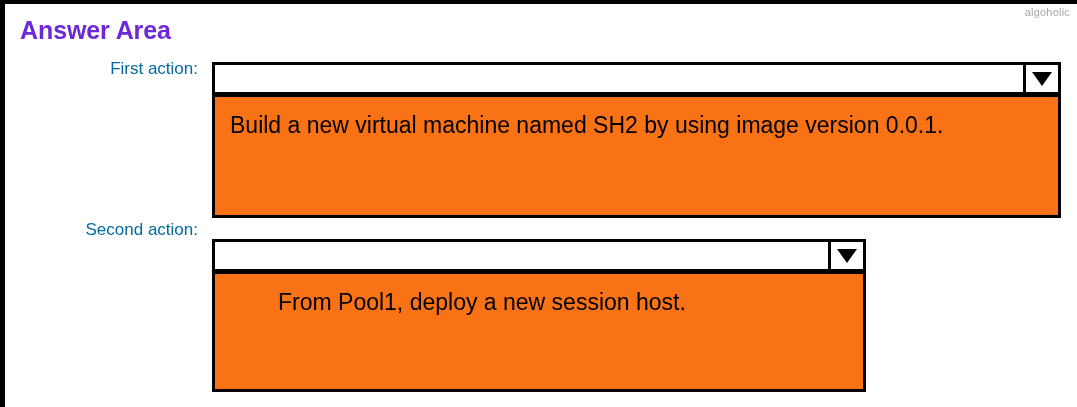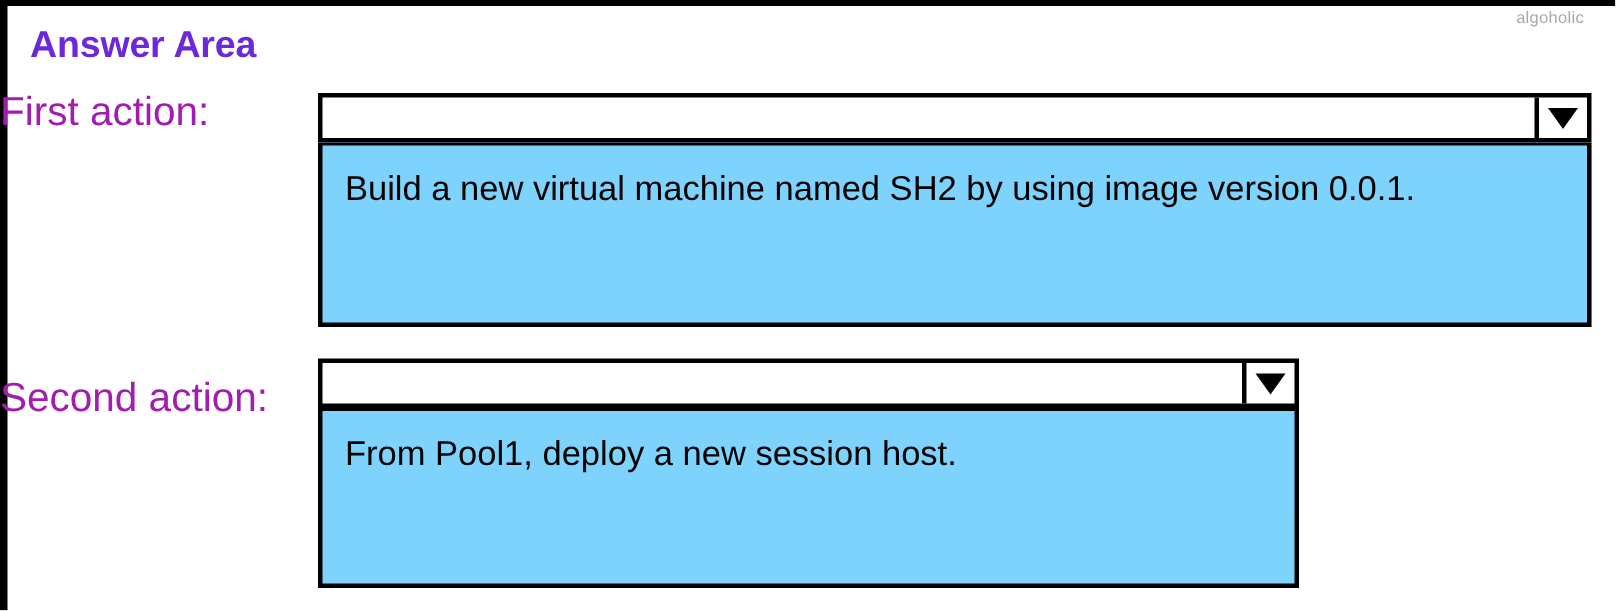--- a/index.html
+++ b/index.html
@@ -30,51 +30,51 @@
   #left-rule {
     position: absolute;
     left: 0;
     top: 0;
     width: 5px;
     height: 407px;
     background: #000000;
   }
   #watermark {
     position: absolute;
-    right: 21px;
+    right: 7px;
     top: 6px;
     font-size: 11px;
     color: #a8a8a8;
     letter-spacing: 0.2px;
     font-family: "Liberation Sans", sans-serif;
   }
   #answer-area-title {
     position: absolute;
     left: 20px;
     top: 16px;
     font-size: 25px;
     font-weight: bold;
     color: #6d28d9;
     letter-spacing: -0.1px;
   }
   .row-label {
     position: absolute;
-    font-size: 27px;
-    color: #a21caf;
-    text-align: left;
+    font-size: 17px;
+    color: #0369a1;
+    text-align: right;
     white-space: nowrap;
   }
   #label-first {
     left: 0px;
     top: 59px;
     width: 198px;
   }
   #label-second {
     left: 0px;
-    top: 250px;
+    top: 220px;
     width: 198px;
   }
   
   .combo {
     position: absolute;
     box-sizing: border-box;
     border: 3px solid #000000;
     background: #ffffff;
     display: flex;
     align-items: stretch;
@@ -103,34 +103,34 @@
     border-left: 10px solid transparent;
     border-right: 10px solid transparent;
     border-top: 14px solid #000000;
   }
   
   .options {
     position: absolute;
     box-sizing: border-box;
     border: 3px solid #000000;
     border-top: 2px solid #000000;
-    background: #7dd3fc;
+    background: #f97316;
     padding: 11px 0 0 0;
   }
   .option-item {
     font-size: 23px;
     line-height: 35px;
     color: #000000;
     padding-left: 15px;
     white-space: nowrap;
   }
   #combo-first { left: 212px; top: 62px; width: 849px; height: 33px; }
   #options-first { left: 212px; top: 95px; width: 849px; height: 123px; }
   #combo-second { left: 212px; top: 239px; width: 654px; height: 33px; }
-  #options-second { left: 212px; top: 272px; width: 654px; height: 120px; }
+  #options-second { left: 212px; top: 272px; width: 654px; height: 120px; padding-left: 48px; }
 </style>
 </head>
 <body>
 
 <div id="page">
 
   <div id="top-rule"></div>
   <div id="left-rule"></div>
 
   <div id="watermark">algoholic</div>

